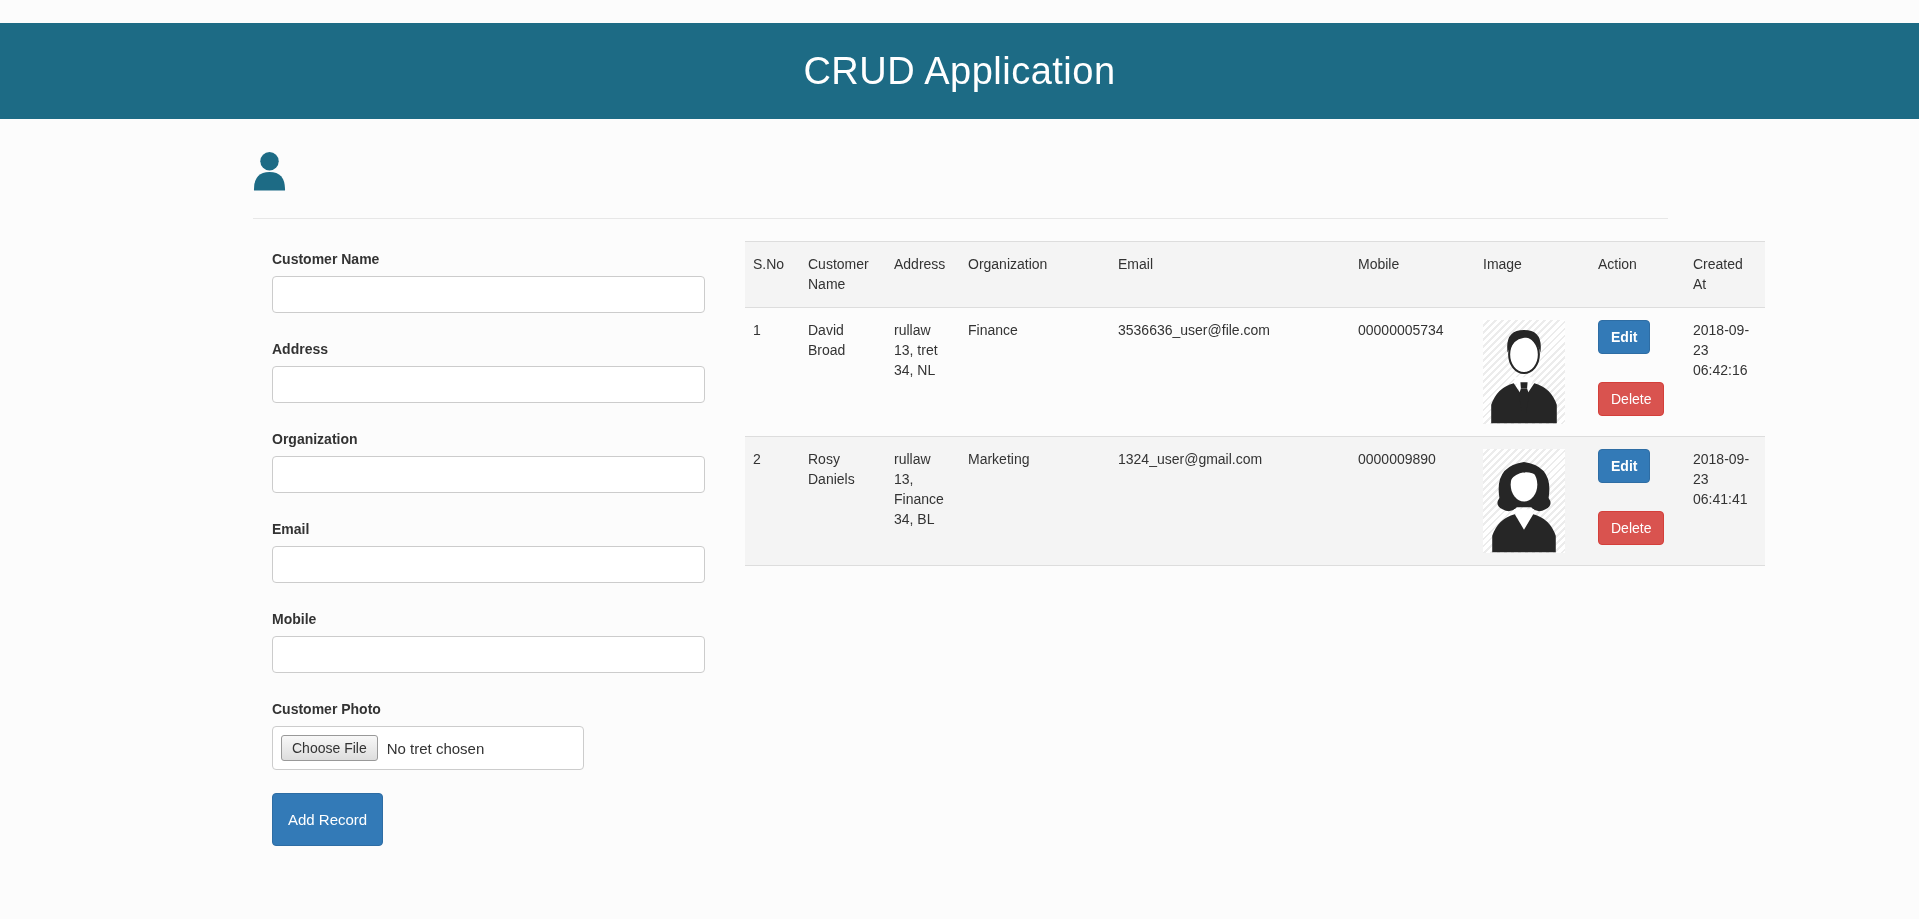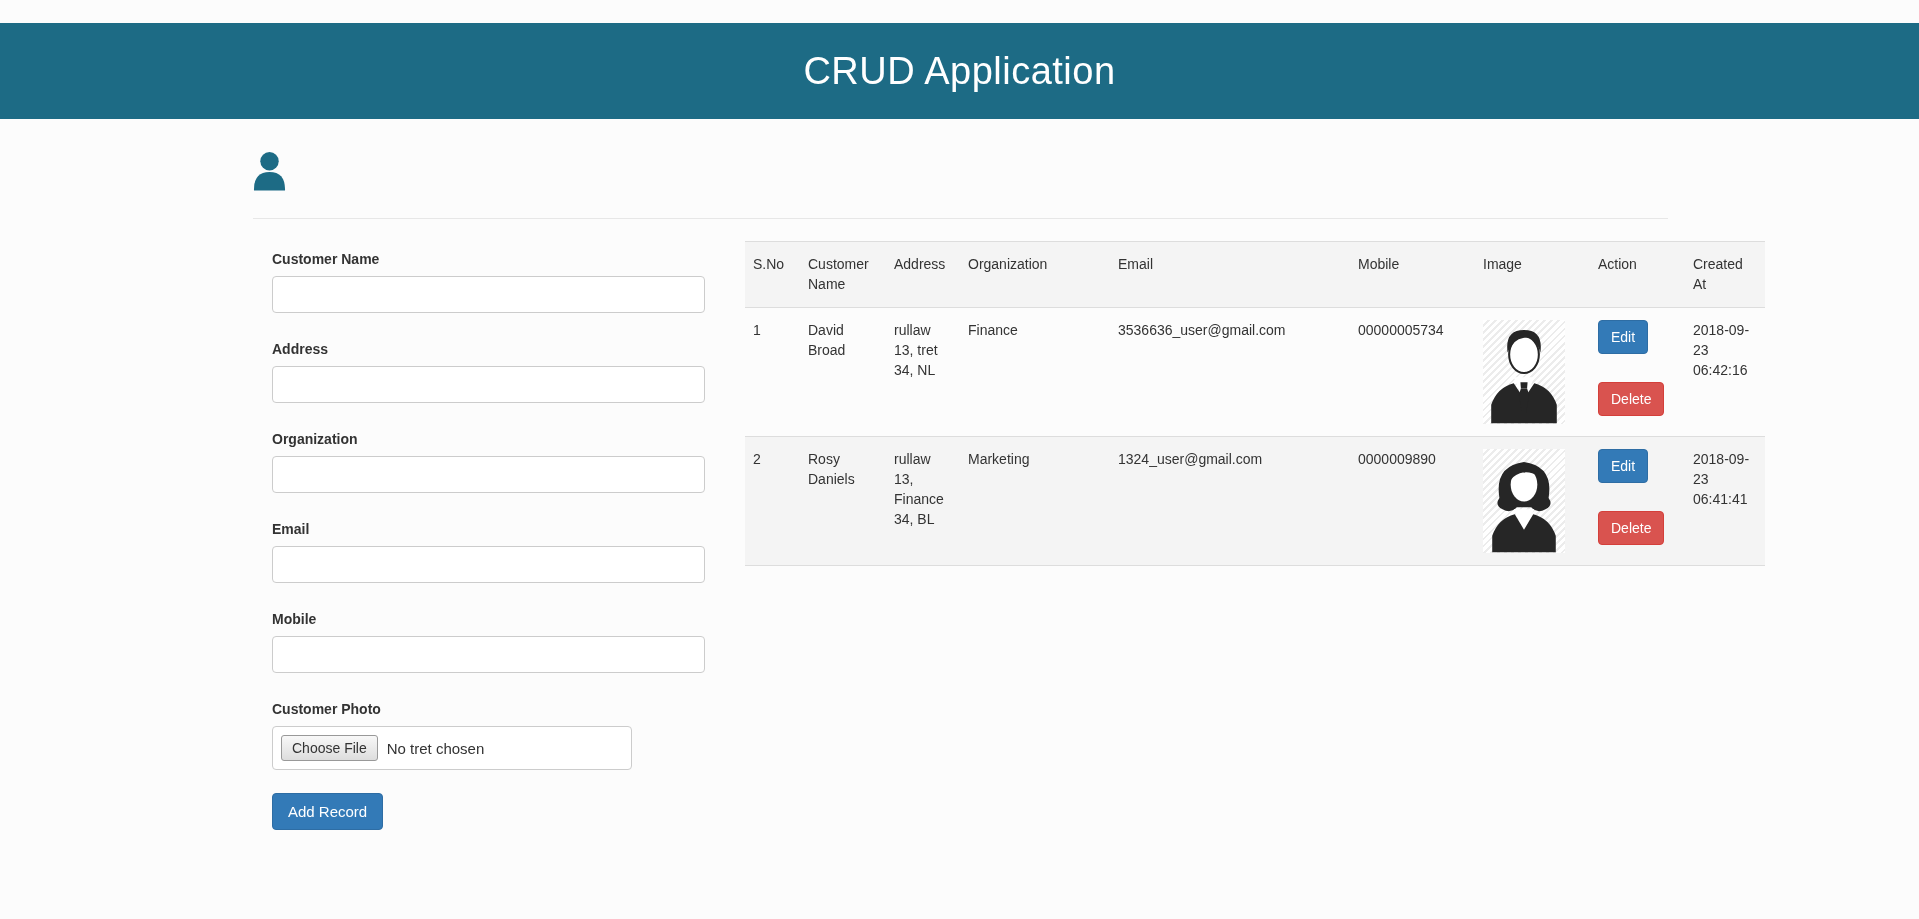--- a/index.html
+++ b/index.html
@@ -71,21 +71,21 @@
     border: 1px solid #ccc;
     border-radius: 4px;
     background: #fff;
     padding: 6px 12px;
     font-size: 14px;
     font-family: "Liberation Sans", sans-serif;
     color: #555;
     outline: none;
   }
   .file-box {
-    width: 360px;
+    width: 312px;
     height: 44px;
     border: 1px solid #ccc;
     border-radius: 4px;
     background: #fff;
     display: flex;
     align-items: center;
     padding: 7px 8px;
   }
   .choose-file-btn {
     background: linear-gradient(#f8f8f8, #dddddd);
@@ -97,21 +97,21 @@
     color: #333;
     cursor: pointer;
   }
   .no-file-text { margin-left: 9px; font-size: 15px; color: #333; }
   .add-record-btn {
     margin-top: 21px;
     background: #337ab7;
     border: 1px solid #2e6da4;
     border-radius: 4px;
     color: #fff;
-    padding: 9px 15px;
+    padding: 17px 15px;
     font-size: 15px;
     font-family: "Liberation Sans", sans-serif;
     cursor: pointer;
   }
 
   
   .table-col { margin-left: 40px; width: 1020px; flex: none; }
   table.customers {
     width: 100%;
     border-collapse: collapse;
@@ -132,21 +132,21 @@
 
   .avatar-box {
     width: 82px;
     height: 104px;
     background: repeating-linear-gradient(135deg, #ffffff 0px, #ffffff 3px, #ececec 3px, #ececec 5px);
   }
   .avatar-box svg { display: block; width: 100%; height: 100%; }
 
   .btn { border-radius: 4px; color: #fff; font-size: 14px; padding: 6px 12px;
          font-family: "Liberation Sans", sans-serif; cursor: pointer; display: inline-block; }
-  .btn-edit { background: #337ab7; border: 1px solid #2e6da4; }
+  .btn-edit { background: #337ab7; border: 1px solid #2e6da4; font-weight: bold; }
   .btn-delete { background: #d9534f; border: 1px solid #d43f3a; margin-top: 28px; }
 </style>
 </head>
 <body>
 
 <div class="app-header">
   <span class="app-title">CRUD Application</span>
 </div>
 
 <div class="main">
@@ -227,21 +227,21 @@
             <th>Action</th>
             <th>Created At</th>
           </tr>
         </thead>
         <tbody>
           <tr>
             <td>1</td>
             <td>David Broad</td>
             <td>rullaw 13, tret 34, NL</td>
             <td>Finance</td>
-            <td>3536636_user@gmail.com</td>
+            <td>3536636_user@file.com</td>
             <td>00000005734</td>
             <td>
               <div class="avatar-box">
                 <svg viewBox="0 0 80 100">
                   <ellipse cx="40" cy="33" rx="14.5" ry="18" fill="#ffffff" stroke="#262626" stroke-width="2"></ellipse>
                   <path d="M24,31 Q21,9 40,9 Q59,9 56,31 Q51,15 40,16.5 Q29,18 24,31 Z" fill="#262626"></path>
                   <path d="M30,55 L40,79 L50,55 Z" fill="#ffffff"></path>
                   <path d="M8,100 L8,82 Q14,65 30,61 L40,76 L50,61 Q66,65 72,82 L72,100 Z" fill="#262626"></path>
                   <path d="M36.5,60 L43.5,60 L43,66 L37,66 Z" fill="#262626"></path>
                   <path d="M37,66 L43,66 L45,72 L42,90 L38,90 L35,72 Z" fill="#262626"></path>

